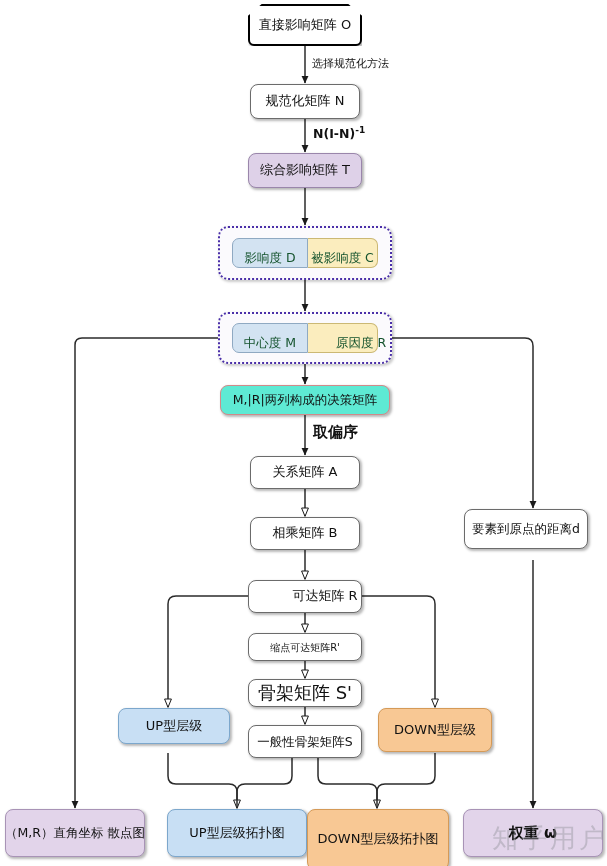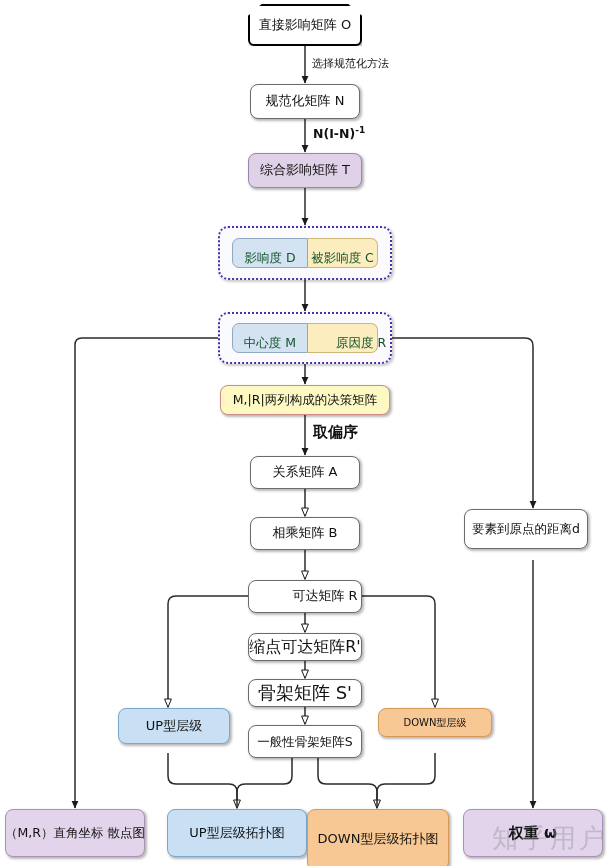--- a/index.html
+++ b/index.html
@@ -44,21 +44,21 @@
   }
   .banner {
     border: 2.5px solid #000000;
     background: #ffffff;
     box-shadow: 1.5px 2px 2.5px rgba(0,0,0,0.30);
     clip-path: polygon(12% 0%, 88% 0%, 100% 28%, 100% 100%, 0% 100%, 0% 28%);
     border-radius: 6px;
   }
   .purple  { background: #ded1e8; border-color: #9a86ab; }
   .purple2 { background: #e2d4ea; border-color: #a893b6; }
-  .pink    { background: #fef9c3; border-color: #d08a8a; }
+  .pink    { background: #5eead4; border-color: #d08a8a; }
   .blue    { background: #c8dff4; border-color: #7ca7cc; }
   .orange  { background: #f8c894; border-color: #d59a57; }
 
   .dottedgroup {
     position: absolute;
     box-sizing: border-box;
     border: 2.5px dotted #4a2fa8;
     border-radius: 10px;
     background: #fbfafd;
     box-shadow: 1.5px 1.5px 2.5px rgba(0,0,0,0.20);
@@ -212,37 +212,37 @@
   </div>
 
   <div class="node rounded" style="left:250px; top:517px; width:110px; height:33px; font-size:13px;">
     <span>相乘矩阵 B</span>
   </div>
 
   <div class="node rounded" style="left:248px; top:580px; width:114px; height:33px; font-size:13px;padding-left:40px;">
     <span>可达矩阵 R</span>
   </div>
 
-  <div class="node rounded" style="left:248px; top:633px; width:114px; height:28px; font-size:16px;">
+  <div class="node rounded" style="left:248px; top:633px; width:114px; height:28px; font-size:10px;">
     <span>缩点可达矩阵R'</span>
   </div>
 
   <div class="node rounded" style="left:248px; top:679px; width:114px; height:28px; font-size:18px;">
     <span>骨架矩阵 S'</span>
   </div>
 
   <div class="node rounded" style="left:248px; top:725px; width:114px; height:33px; font-size:12.5px;">
     <span>一般性骨架矩阵S</span>
   </div>
 
   <div class="node rounded blue" style="left:118px; top:708px; width:112px; height:36px; font-size:13px;">
     <span>UP型层级</span>
   </div>
 
-  <div class="node rounded orange" style="left:378px; top:708px; width:114px; height:29px; font-size:10px;">
+  <div class="node rounded orange" style="left:378px; top:708px; width:114px; height:44px; font-size:13px;">
     <span>DOWN型层级</span>
   </div>
 
   <div class="node rounded" style="left:464px; top:509px; width:124px; height:40px; font-size:12.5px;">
     <span>要素到原点的距离d</span>
   </div>
 
   <div class="node rounded purple2" style="left:5px; top:809px; width:140px; height:48px; font-size:12.5px;">
     <span>（M,R）直角坐标 散点图</span>
   </div>

